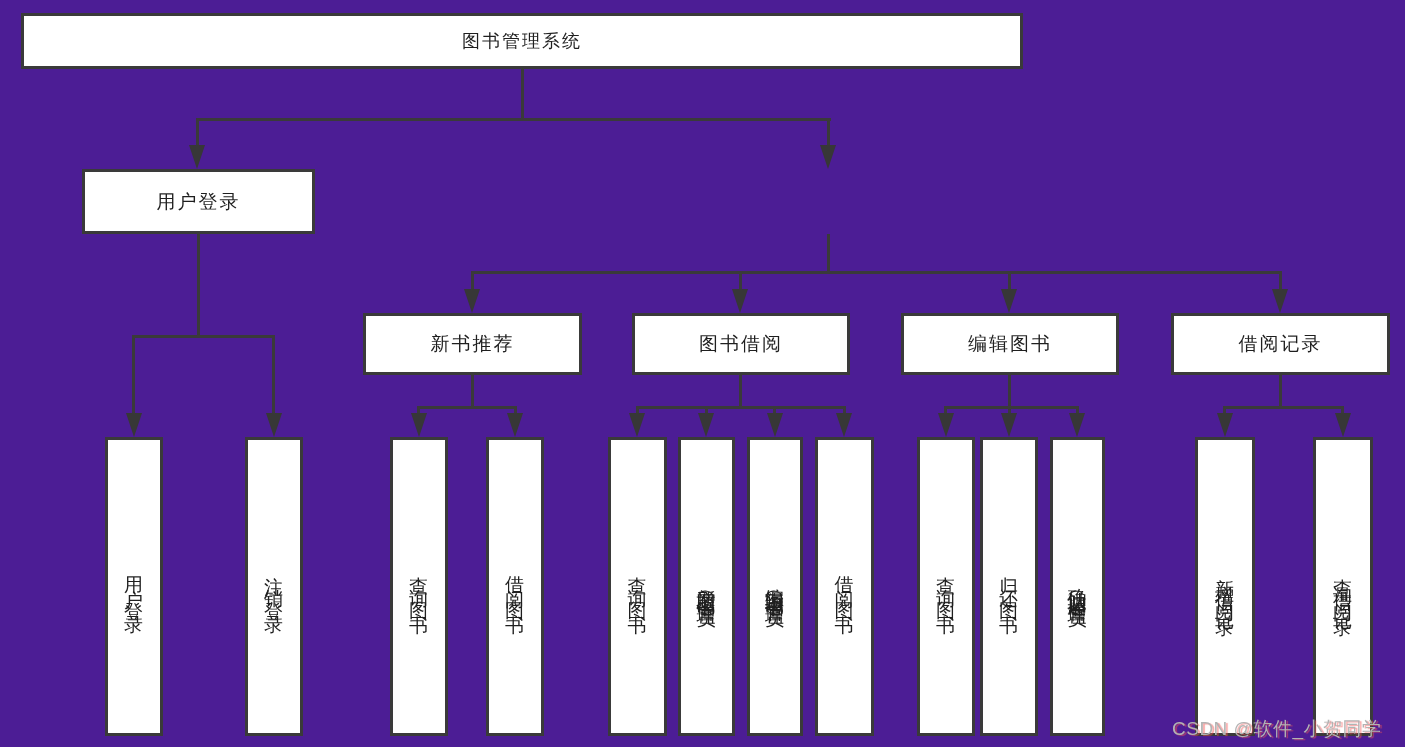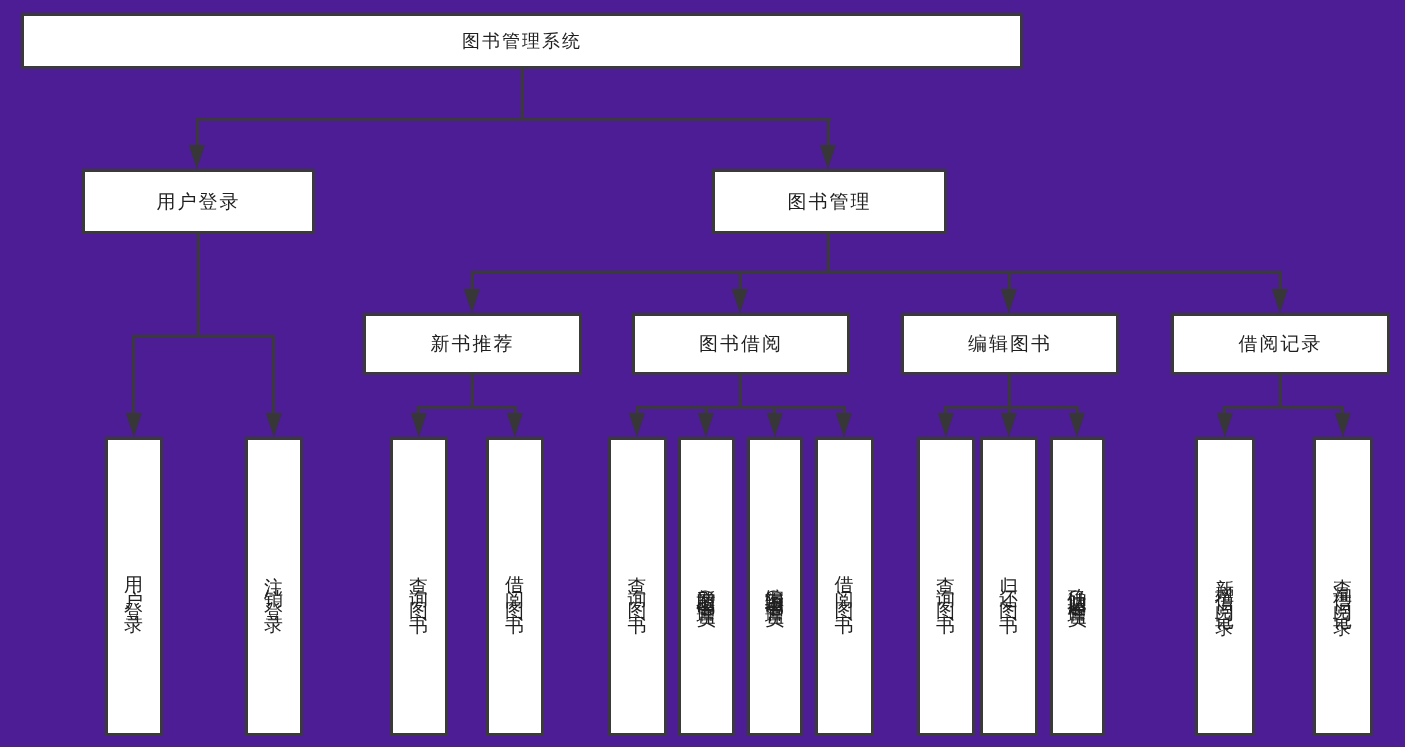--- a/index.html
+++ b/index.html
@@ -45,23 +45,20 @@
 <div id="canvas">
 
   <div class="nbox root" style="left:21px;top:13px;width:1002px;height:56px;">
     <span class="lbl">图书管理系统</span>
   </div>
 
   <div class="nbox" style="left:82px;top:169px;width:233px;height:65px;">
     <span class="lbl">用户登录</span>
   </div>
 
-  <div class="nbox" style="left:712px;top:169px;width:235px;height:65px;">
-    <span class="lbl">图书管理</span>
-  </div>
 
   <div class="nbox" style="left:632px;top:313px;width:218px;height:62px;">
     <span class="lbl">图书借阅</span>
   </div>
 
   <div class="nbox" style="left:363px;top:313px;width:219px;height:62px;">
     <span class="lbl">新书推荐</span>
   </div>
 
   <div class="nbox" style="left:901px;top:313px;width:218px;height:62px;">
@@ -168,14 +165,15 @@
   <div class="vl" style="left:1076px;top:406px;height:10px;"></div>
   <div class="ar" style="left:1069px;top:413px;"></div>
 
   <div class="vl" style="left:1279px;top:375px;height:34px;"></div>
   <div class="hl" style="left:1223px;top:406px;width:120px;"></div>
   <div class="vl" style="left:1223px;top:406px;height:10px;"></div>
   <div class="ar" style="left:1217px;top:413px;"></div>
   <div class="vl" style="left:1341px;top:406px;height:10px;"></div>
   <div class="ar" style="left:1335px;top:413px;"></div>
 
+  <div id="watermark">CSDN @软件_小贺同学</div>
 
 </div>
 
 </body></html>

